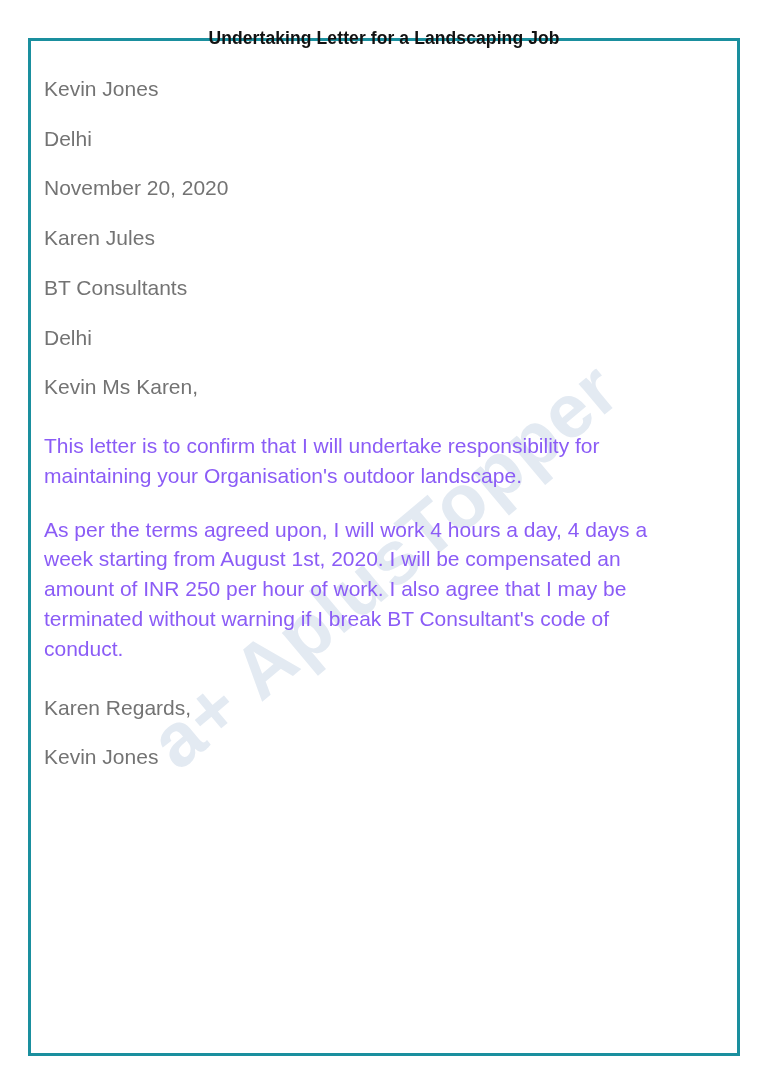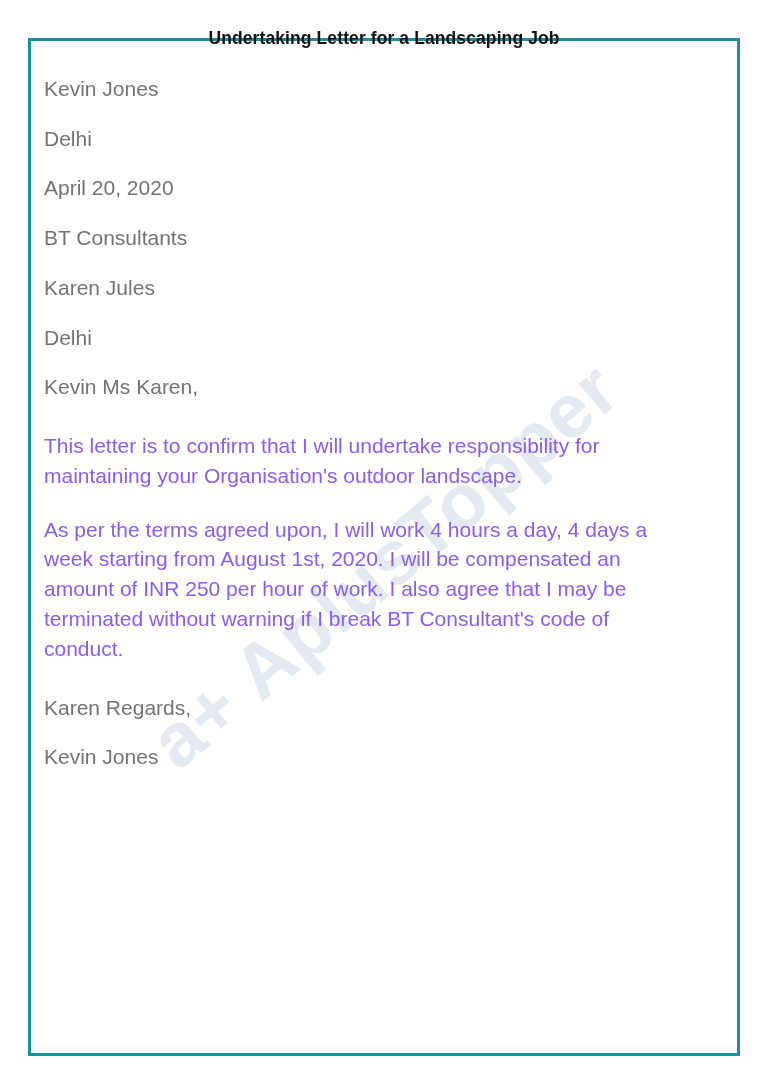--- a/index.html
+++ b/index.html
@@ -93,24 +93,24 @@
   <div class="letter-frame"></div>
 
   <div class="watermark">a+ AplusTopper</div>
 
   <div class="content">
 
     <h1 class="doc-title">Undertaking Letter for a Landscaping Job</h1>
 
     <p class="line">Kevin Jones</p>
     <p class="line">Delhi</p>
-    <p class="line">April 20, 2020</p>
+    <p class="line">November 20, 2020</p>
 
+    <p class="line">Karen Jules</p>
     <p class="line">BT Consultants</p>
-    <p class="line">Karen Jules</p>
     <p class="line">Delhi</p>
 
     <p class="line">Kevin Ms Karen,</p>
 
     <p class="para block-gap-top">This letter is to confirm that I will undertake responsibility for maintaining your Organisation's outdoor landscape.</p>
     <p class="para">As per the terms agreed upon, I will work 4 hours a day, 4 days a week starting from August 1st, 2020. I will be compensated an amount of INR 250 per hour of work. I also agree that I may be terminated without warning if I break BT Consultant's code of conduct.</p>
 
     <p class="line sign-block">Karen Regards,</p>
     <p class="line">Kevin Jones</p>
 

